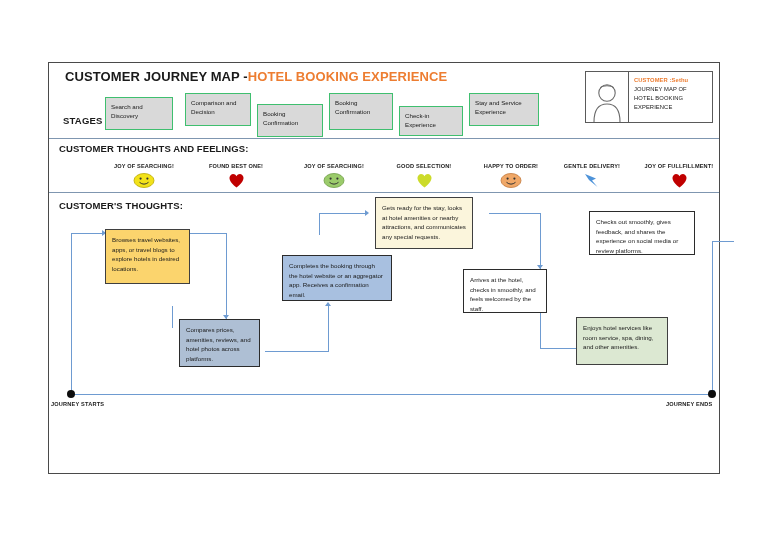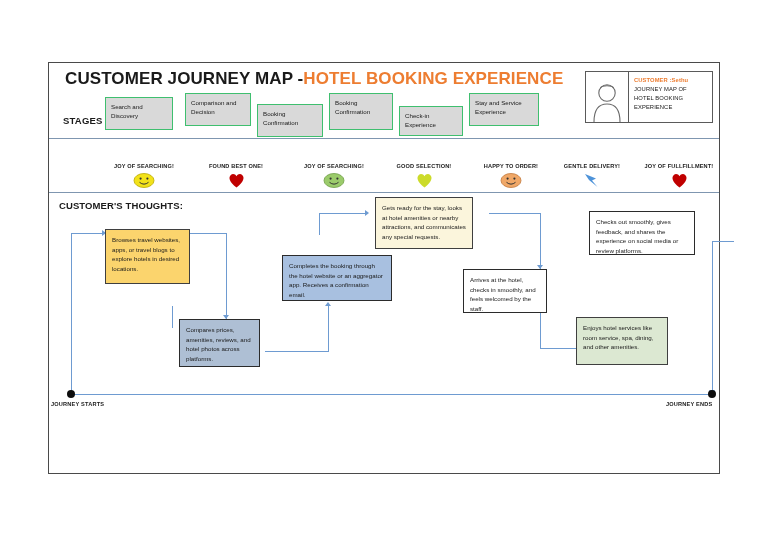--- a/index.html
+++ b/index.html
@@ -8,21 +8,21 @@
        color:#1a1a1a;-webkit-font-smoothing:none;}
 
   
   #frame{position:absolute;left:48px;top:62px;width:672px;height:412px;
          border:1.5px solid #4a4a4a;background:#fff;box-sizing:border-box;}
 
   .divider{position:absolute;left:0;width:100%;height:0;
            border-top:1.3px solid #7f96b0;}
 
   
-  #title{position:absolute;left:16px;top:6px;font-size:17px;font-weight:bold;
+  #title{position:absolute;left:16px;top:6px;font-size:13px;font-weight:bold;
          letter-spacing:.1px;white-space:nowrap;text-align:center;}
   #title .accent{color:#ED7D31;}
 
   .section-title{position:absolute;left:10px;font-size:9.5px;font-weight:bold;
                  letter-spacing:.1px;white-space:nowrap;}
 
   #stages-label{position:absolute;left:14px;top:52px;font-size:9.5px;
                 font-weight:bold;letter-spacing:.2px;}
 
   
@@ -104,20 +104,21 @@
 
   <div class="stage" style="left:56px;  top:34px; width:68px; height:33px;">Search and Discovery</div>
   <div class="stage" style="left:136px; top:30px; width:66px; height:33px;">Comparison and Decision</div>
   <div class="stage" style="left:208px; top:41px; width:66px; height:33px;">Booking Confirmation</div>
   <div class="stage" style="left:280px; top:30px; width:64px; height:37px;">Booking Confirmation</div>
   <div class="stage" style="left:350px; top:43px; width:64px; height:30px;">Check-in Experience</div>
   <div class="stage" style="left:420px; top:30px; width:70px; height:33px;">Stay and Service Experience</div>
 
   <div class="divider" style="top:75px;"></div>
 
+  <div class="section-title" style="top:80px;">CUSTOMER THOUGHTS AND FEELINGS:</div>
 
   <div class="feel" style="left:50px; top:100px; width:90px;">
     <div class="cap">JOY OF SEARCHING!</div>
     <div class="gl">
       <svg width="22" height="15" viewBox="0 0 22 15">
         <ellipse cx="11" cy="7.5" rx="10" ry="7" fill="#F2E21A" stroke="#B9A800" stroke-width=".8"></ellipse>
         <circle cx="7.6" cy="5.6" r="1.1" fill="#333"></circle>
           <circle cx="14.4" cy="5.6" r="1.1" fill="#333"></circle>
         <path d="M6.5 9.3 Q11 13 15.5 9.3" fill="none" stroke="#333" stroke-width="1"></path>
       </svg>

